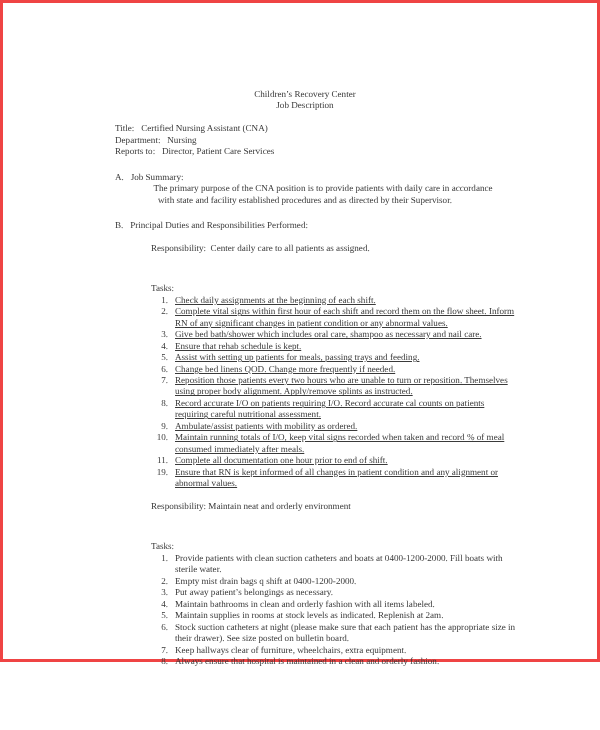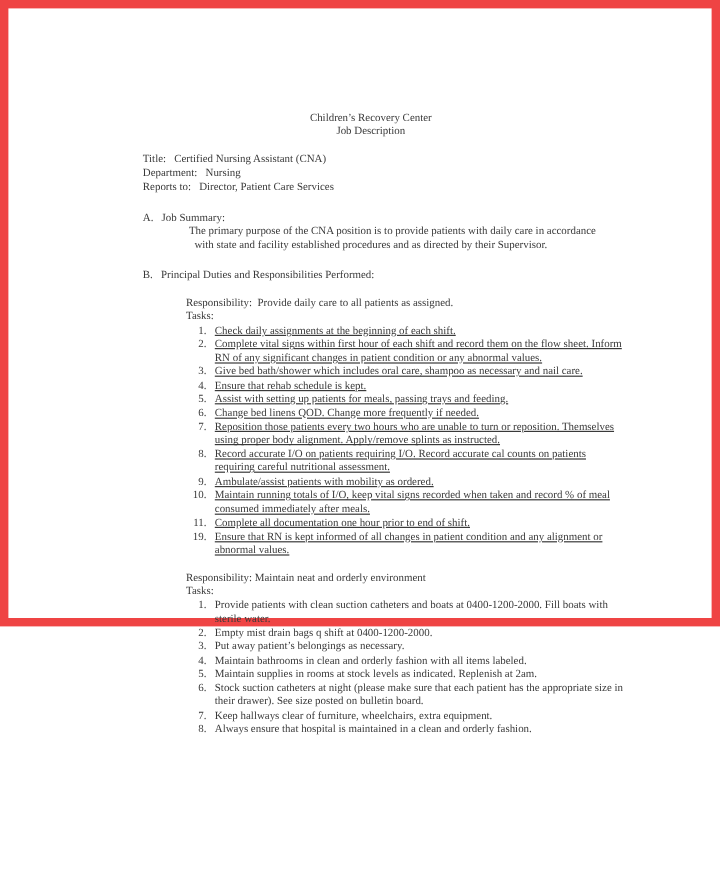--- a/index.html
+++ b/index.html
@@ -11,24 +11,24 @@
     width: 600px;
     height: 730px;
     overflow: hidden;
     font-family: "Liberation Serif", "DejaVu Serif", serif;
   }
 
   
   #page-sheet {
     position: relative;
     width: 600px;
-    height: 522px;
+    height: 662px;
     box-sizing: border-box;
     background: #ffffff;
-    border: 7px solid #ef4444;
+    border: 3px solid #ef4444;
   }
 
   
   #doc-body {
     position: absolute;
     left: 112px;
     top: 86px;
     width: 380px;
     font-size: 9.1px;
     line-height: 11.45px;
@@ -75,21 +75,21 @@
   .resp-group {
     margin-left: 36px;
     margin-top: 11.45px;
   }
   .resp-title {
     display: block;
     white-space: pre;
   }
   .tasks-label {
     display: block;
-    margin-top: 0;
+    margin-top: 29px;
   }
 
   
   ol.task-list {
     list-style: none;
     margin: 0;
     padding: 0;
   }
   ol.task-list > li {
     position: relative;
@@ -136,21 +136,21 @@
     <div class="section">
       <span class="section-head">A.   Job Summary:</span>
       <span class="summary-para">The primary purpose of the CNA position is to provide patients with daily care in accordance with state and facility established procedures and as directed by their Supervisor.</span>
     </div>
 
     <div class="section">
       <span class="section-head">B.   Principal Duties and Responsibilities Performed:</span>
     </div>
 
     <div class="resp-group group-1">
-      <span class="resp-title">Responsibility:  Provide daily care to all patients as assigned.</span>
+      <span class="resp-title">Responsibility:  Center daily care to all patients as assigned.</span>
       <span class="tasks-label">Tasks:</span>
       <ol class="task-list">
         <li>
             <span class="num">1.</span>
             <span class="txt">Check daily assignments at the beginning of each shift.</span>
           </li>
         <li>
             <span class="num">2.</span>
             <span class="txt">Complete vital signs within first hour of each shift and record them on the flow sheet.  Inform RN of any significant changes in patient condition or any abnormal values.</span>
           </li>

